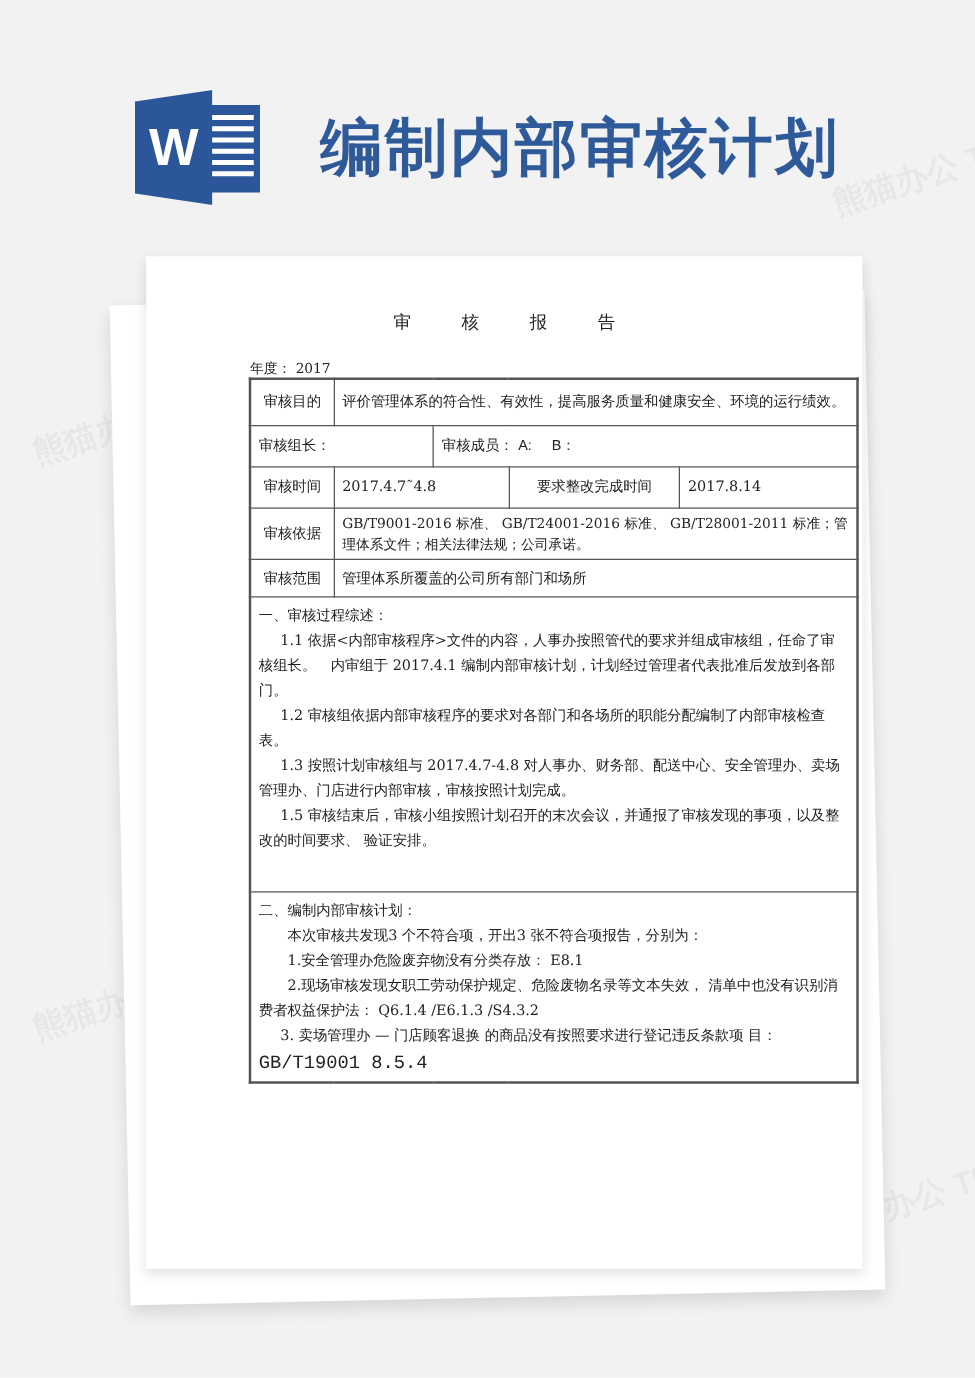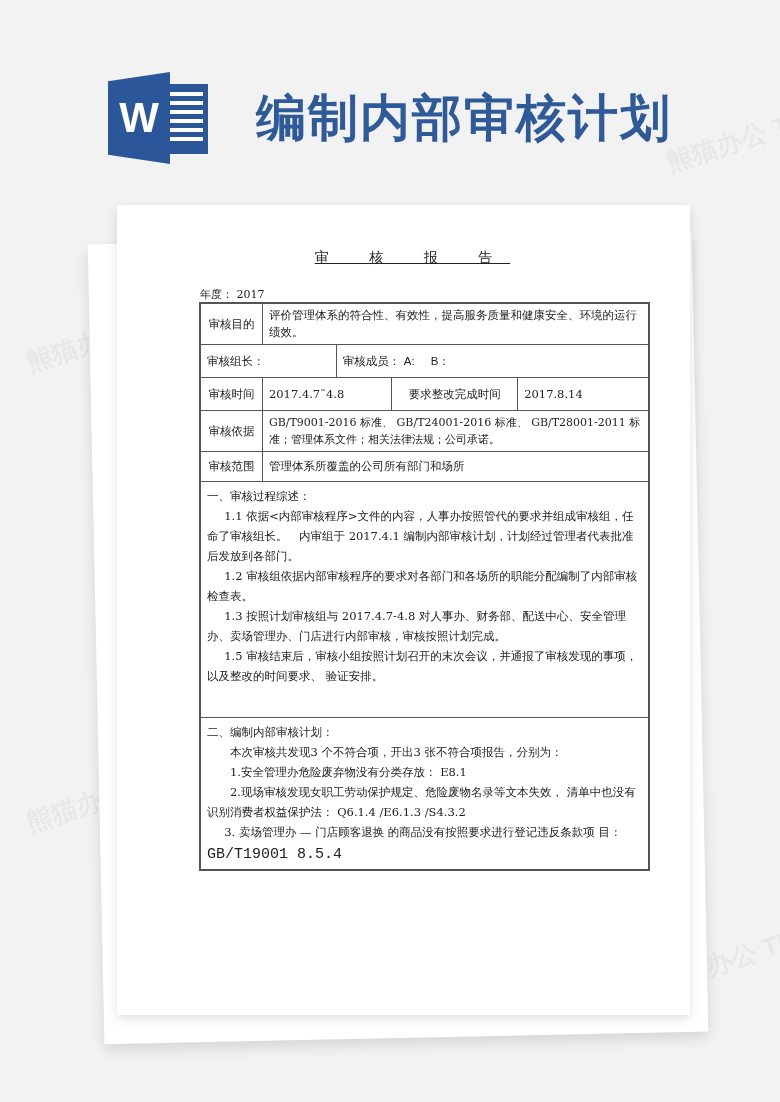--- a/index.html
+++ b/index.html
@@ -33,25 +33,25 @@
   .paper-back {
     position: absolute; left: 96px; top: 238px; width: 604px; height: 800px; background: #fff;
     transform: rotate(-1.2deg); box-shadow: 0 6px 14px rgba(0,0,0,0.12);
   }
   .paper {
     position: absolute; left: 117px; top: 205px; width: 573px; height: 810px; background: #fff;
     box-shadow: 0 4px 10px rgba(0,0,0,0.12);
   }
   .doc-title {
     position: absolute; left: 0; right: 0; top: 44px; text-align: center;
-    font-size: 14px; letter-spacing: 18px; color: #222; padding-left: 18px; text-decoration: underline;
+    font-size: 14px; letter-spacing: 18px; color: #222; padding-left: 18px;
   }
   .year { position: absolute; left: 83px; top: 82px; font-size: 11px; color: #222; }
   .tbl {
-    position: absolute; left: 82px; top: 97px; width: 451px;
+    position: absolute; left: 82px; top: 97px; width: 488px;
     border: 2px solid #555; border-collapse: collapse; font-size: 11.5px; color: #222;
   }
   .tbl td { border: 1px solid #555; padding: 3px 6px; vertical-align: middle; line-height: 17px; }
   .tbl td.label { text-align: center; width: 49px; white-space: nowrap; }
   .sec { vertical-align: top !important; padding: 4px 6px !important; line-height: 20px !important; }
   .sec p { margin: 0; }
   .ind { text-indent: 2em; }
   .ind1 { text-indent: 1.5em; }
   .sans { font-family: "Liberation Sans", sans-serif; }
 </style>

